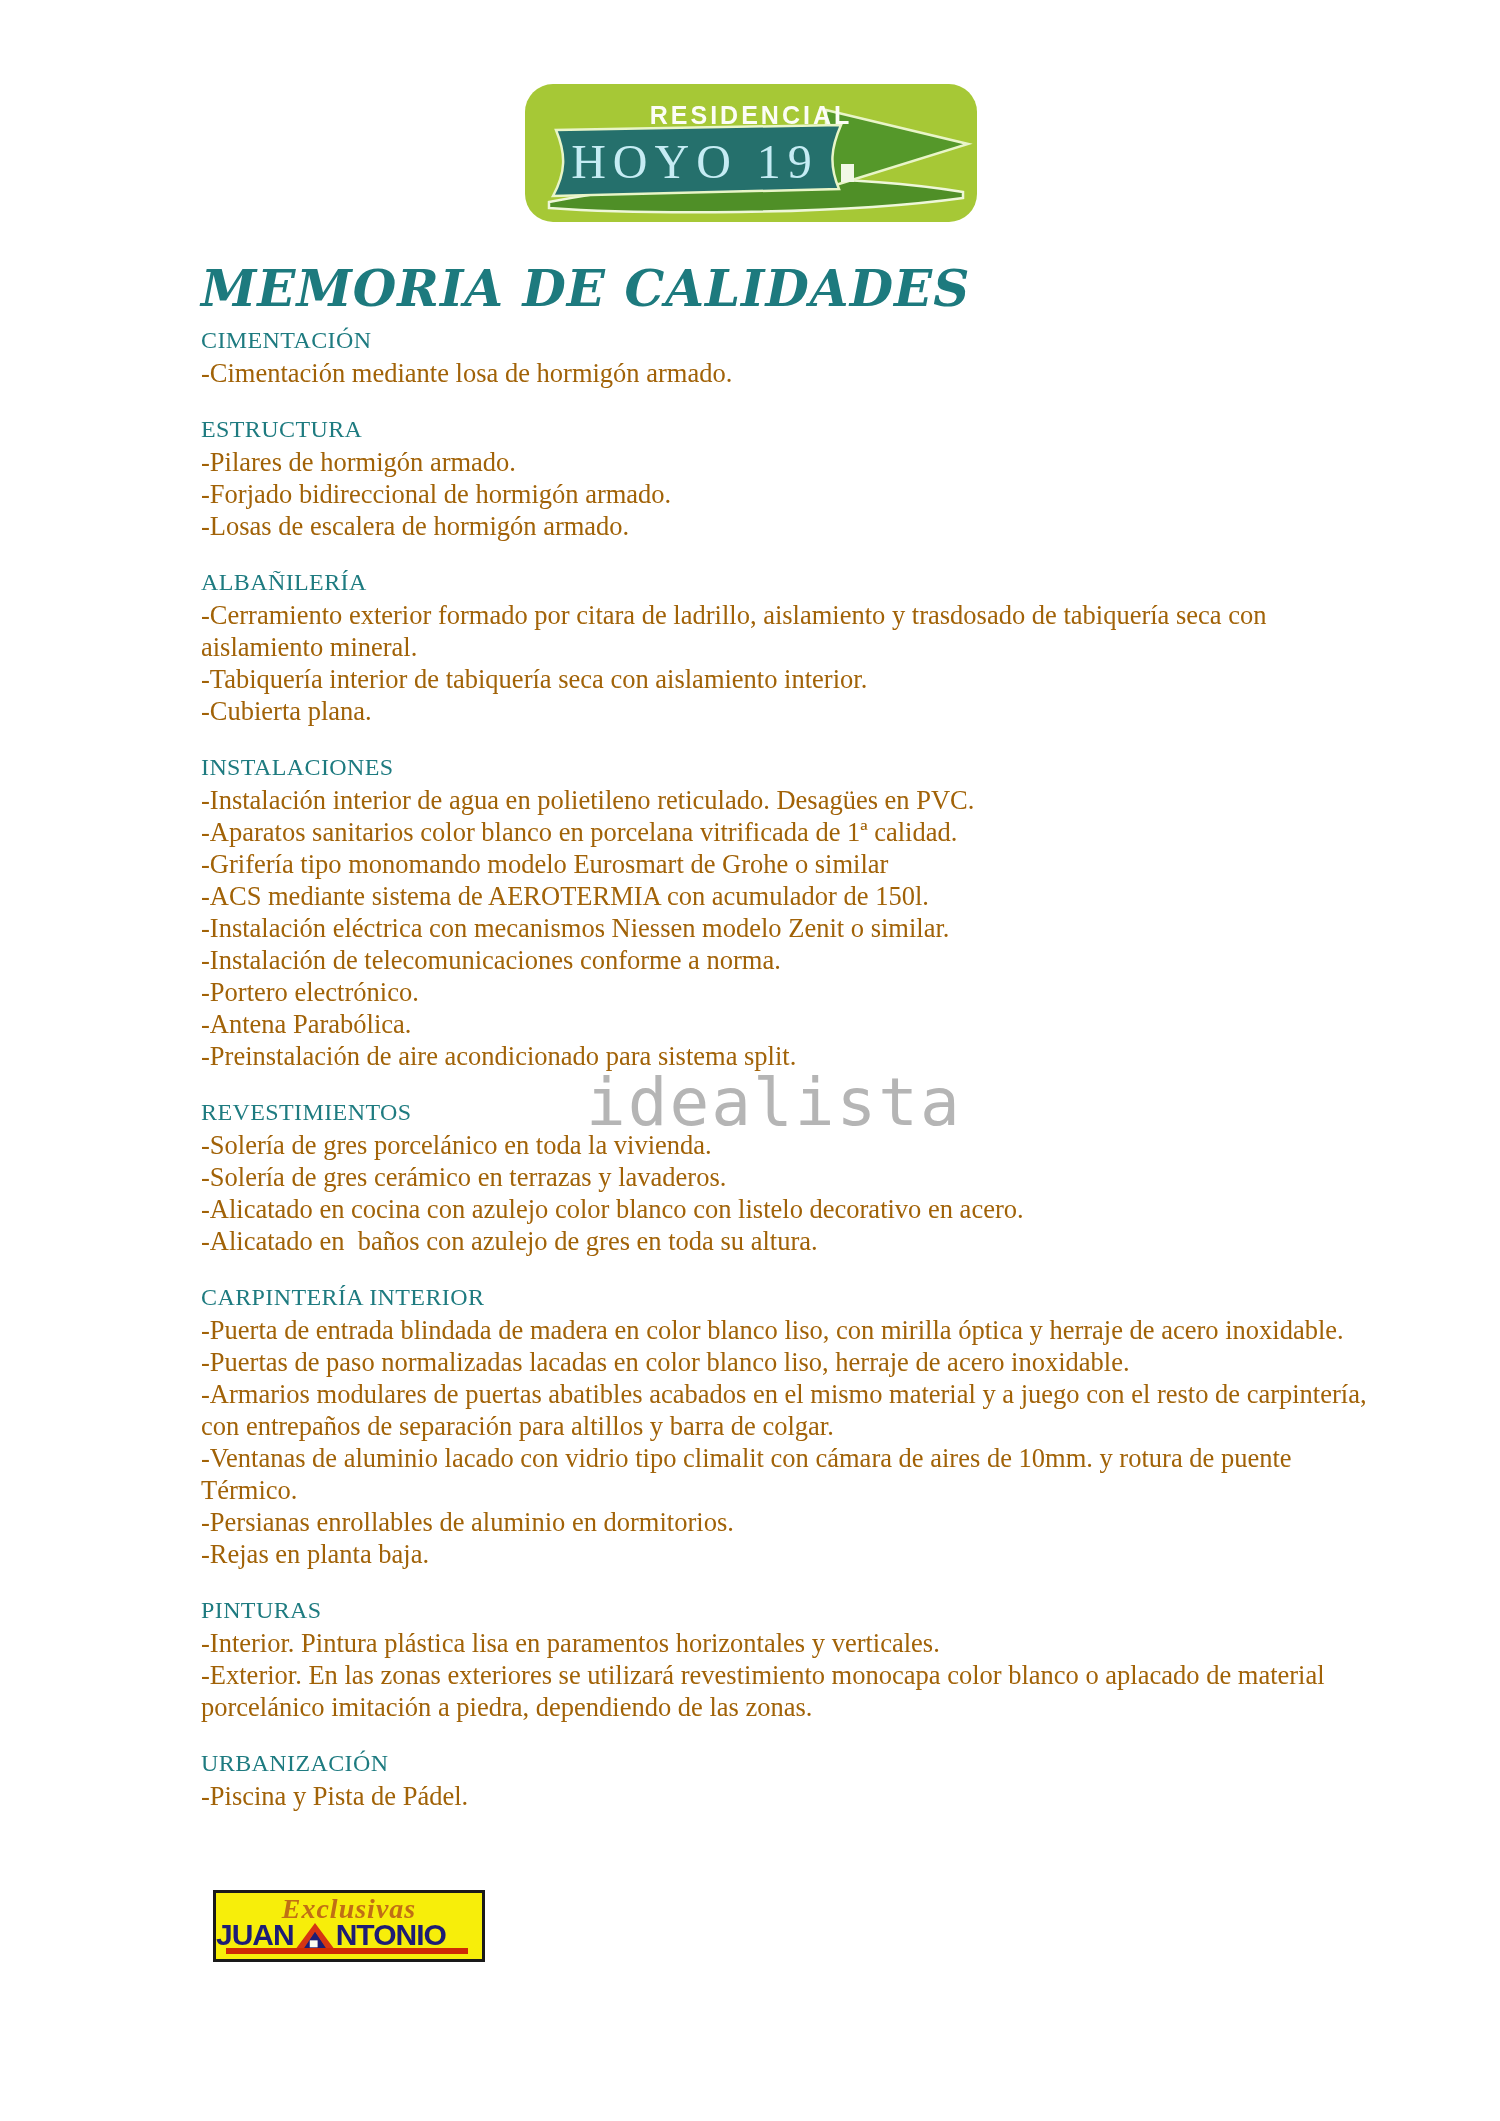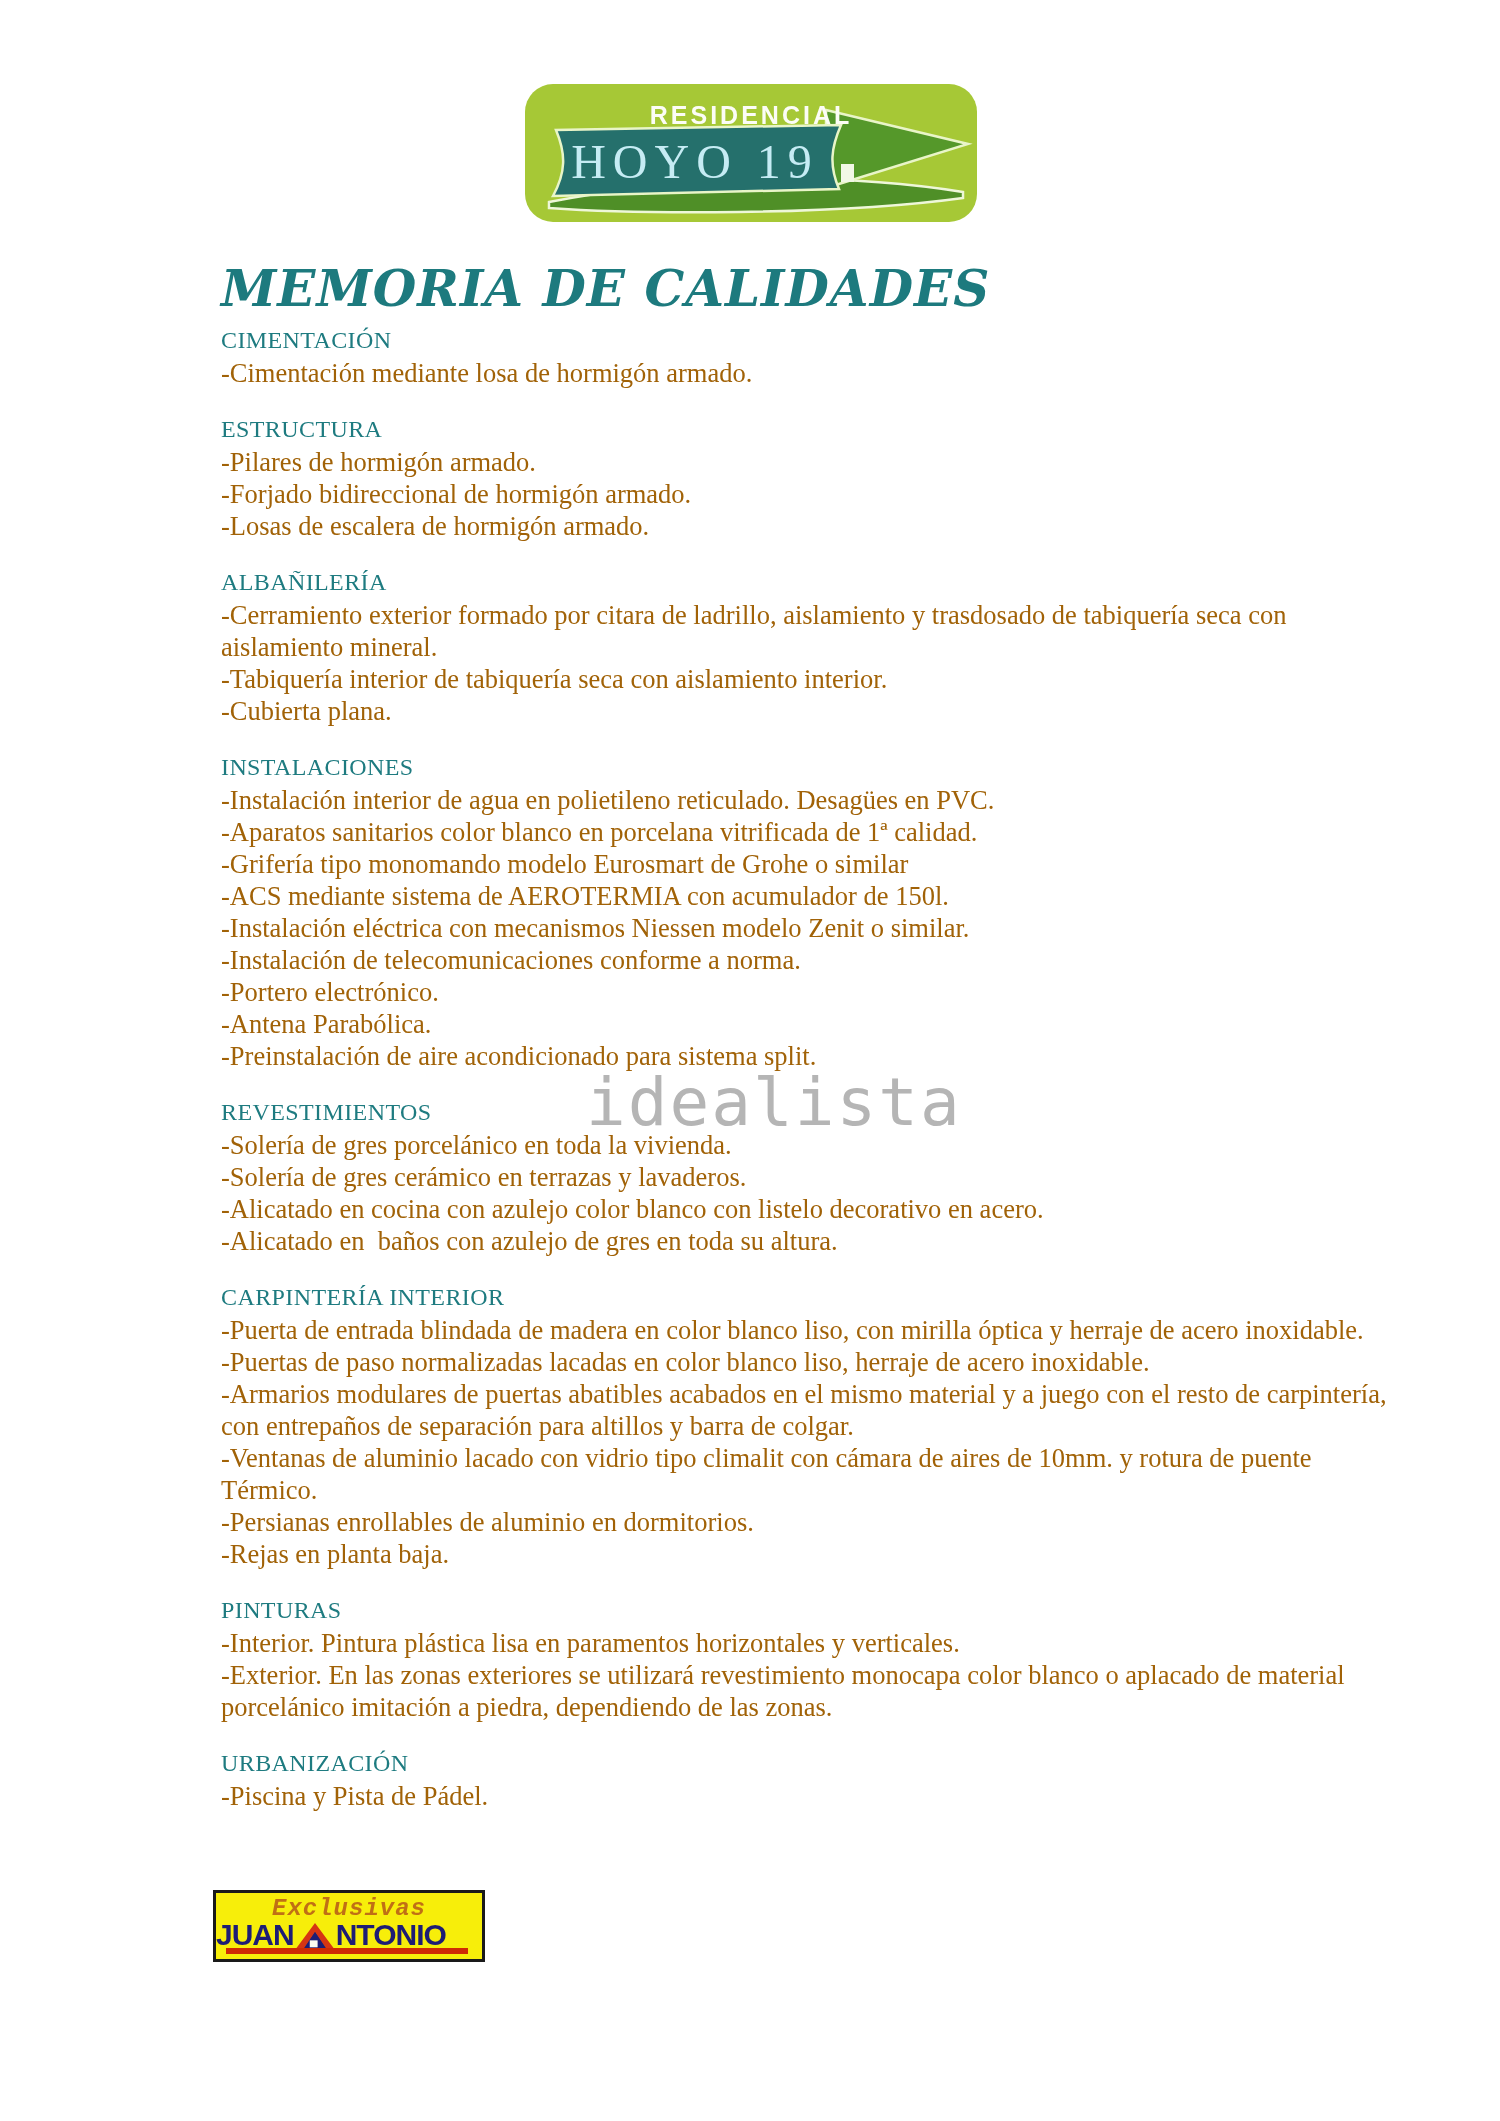--- a/index.html
+++ b/index.html
@@ -16,21 +16,21 @@
   
   .brand-logo{
     position:absolute;
     left:523px; top:38px;
     width:456px; height:142px;
   }
 
   
   .content{
     position:absolute;
-    left:221px; top:216px;
+    left:201px; top:216px;
     width:1185px;
   }
   .doc-title{
     font-family:"DejaVu Serif", serif;
     font-style:italic;
     font-weight:bold;
     font-size:50px;
     line-height:58px;
     letter-spacing:1px;
     color:#1d7a7e;
@@ -73,24 +73,24 @@
   .jalogo{
     position:absolute;
     left:213px; top:1846px;
     width:272px; height:72px;
     background:#f7ee0a;
     border:3px solid #1a1a1a;
     box-sizing:border-box;
     text-align:center;
   }
   .ja-line1{
-    font-family:Liberation Mono, monospace;
+    font-family:Liberation Serif, serif;
     font-style:italic;
     font-weight:bold;
-    font-size:24px;
+    font-size:28px;
     line-height:26px;
     margin-top:3px;
     letter-spacing:1px;
     color:#c06f15;
   }
   .ja-line2{
     display:flex;
     align-items:flex-end;
     justify-content:flex-start;
     height:30px;

